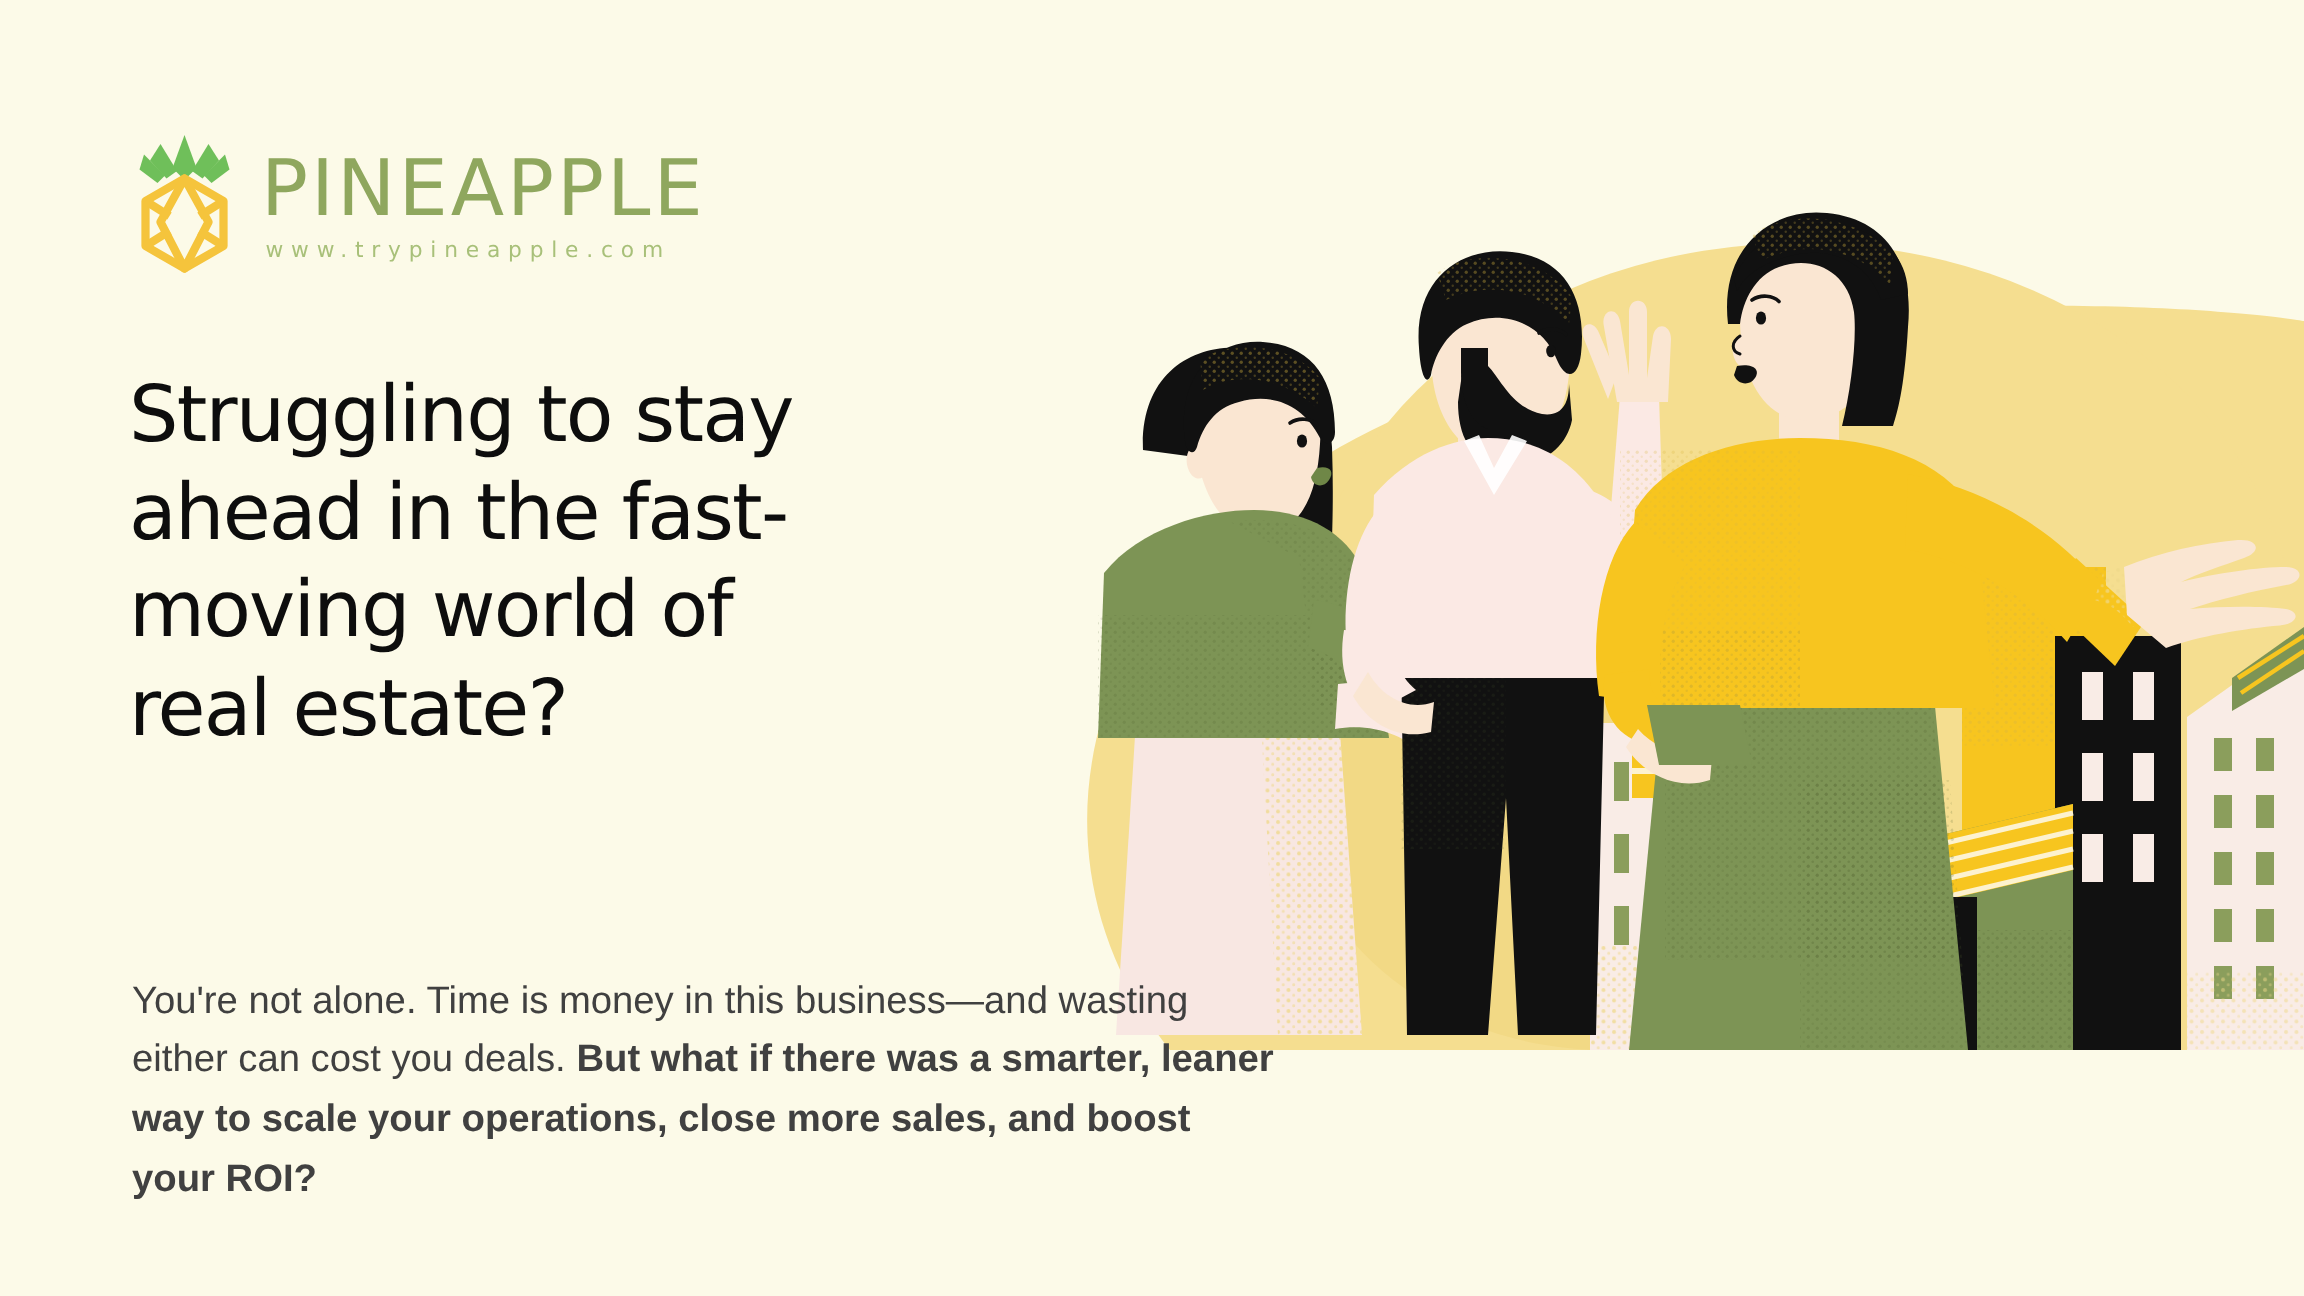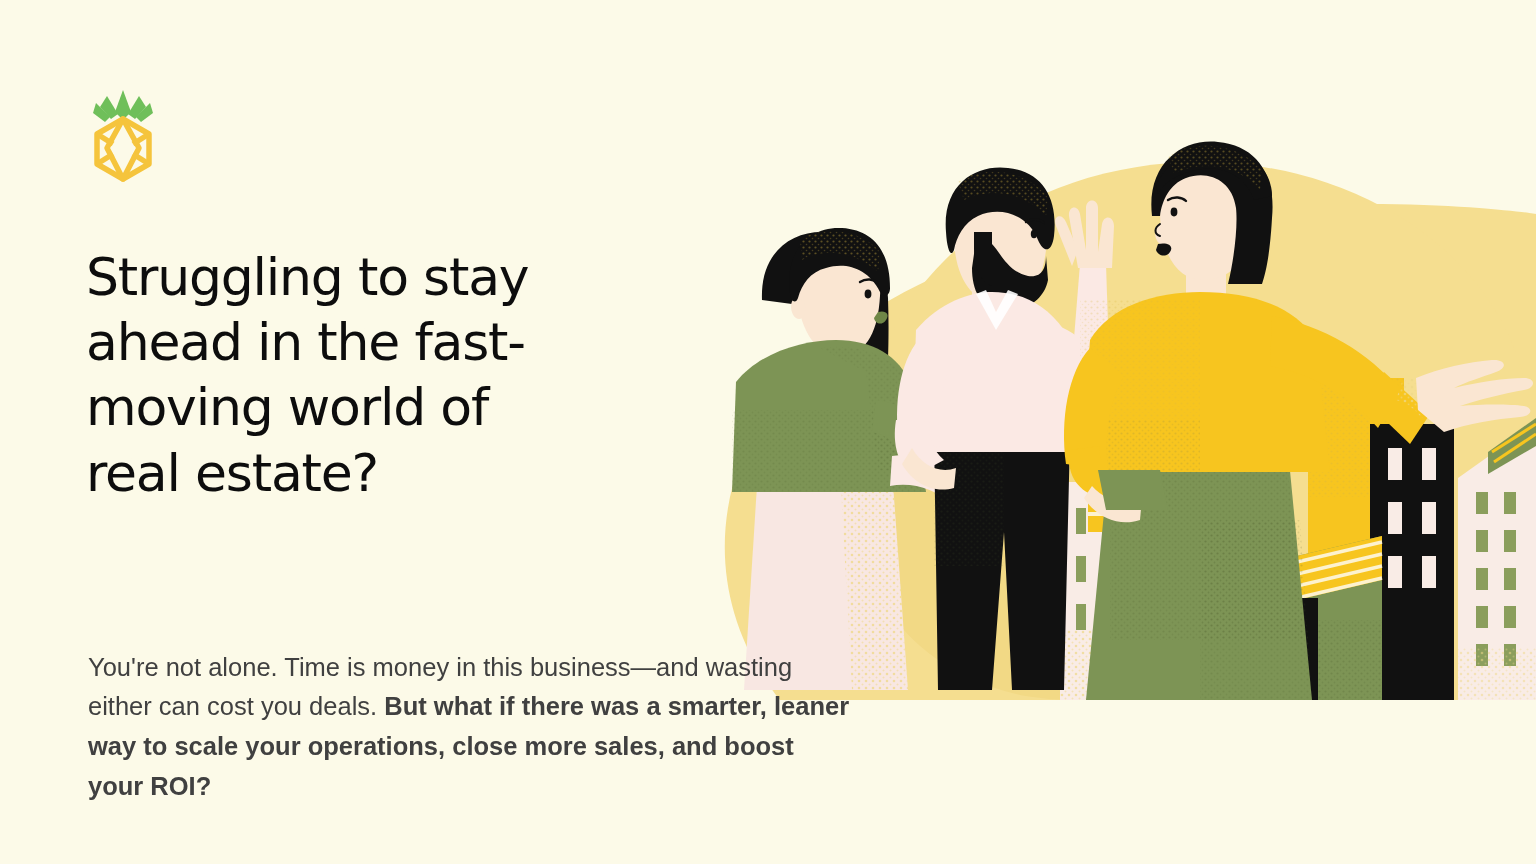--- a/index.html
+++ b/index.html
@@ -398,20 +398,24 @@
 
       <g fill="none" stroke="#f5c43c" stroke-width="5.5" stroke-linejoin="round">
         <path d="M37 33 L63 48 L63 78 L37 93 L11 78 L11 48 Z"></path>
         <path d="M37 33 L53 62 L37 93 L21 62 Z"></path>
         <path d="M11 48 L27 58"></path>
         <path d="M63 48 L47 58"></path>
         <path d="M11 78 L27 68"></path>
         <path d="M63 78 L47 68"></path>
       </g>
     </svg>
+    <div id="logo-text-wrap">
+      <div id="logo-wordmark">PINEAPPLE</div>
+      <div id="logo-url">www.trypineapple.com</div>
+    </div>
   </div>
 
   <h1 id="headline">
     <span class="hl-line"><span class="hl-inner"><span style="-webkit-text-stroke: 9px rgb(252, 250, 232); color: rgb(252, 250, 232);">Struggling to stay</span><span class="hl-fill" style="color: rgb(13, 13, 13);">Struggling to stay</span></span></span>
     <span class="hl-line"><span class="hl-inner"><span style="-webkit-text-stroke: 9px rgb(252, 250, 232); color: rgb(252, 250, 232);">ahead in the fast-</span><span class="hl-fill" style="color: rgb(13, 13, 13);">ahead in the fast-</span></span></span>
     <span class="hl-line"><span class="hl-inner"><span style="-webkit-text-stroke: 9px rgb(252, 250, 232); color: rgb(252, 250, 232);">moving world of</span><span class="hl-fill" style="color: rgb(13, 13, 13);">moving world of</span></span></span>
     <span class="hl-line"><span class="hl-inner"><span style="-webkit-text-stroke: 9px rgb(252, 250, 232); color: rgb(252, 250, 232);">real estate?</span><span class="hl-fill" style="color: rgb(13, 13, 13);">real estate?</span></span></span>
   </h1>
 
   <p id="body-copy">

